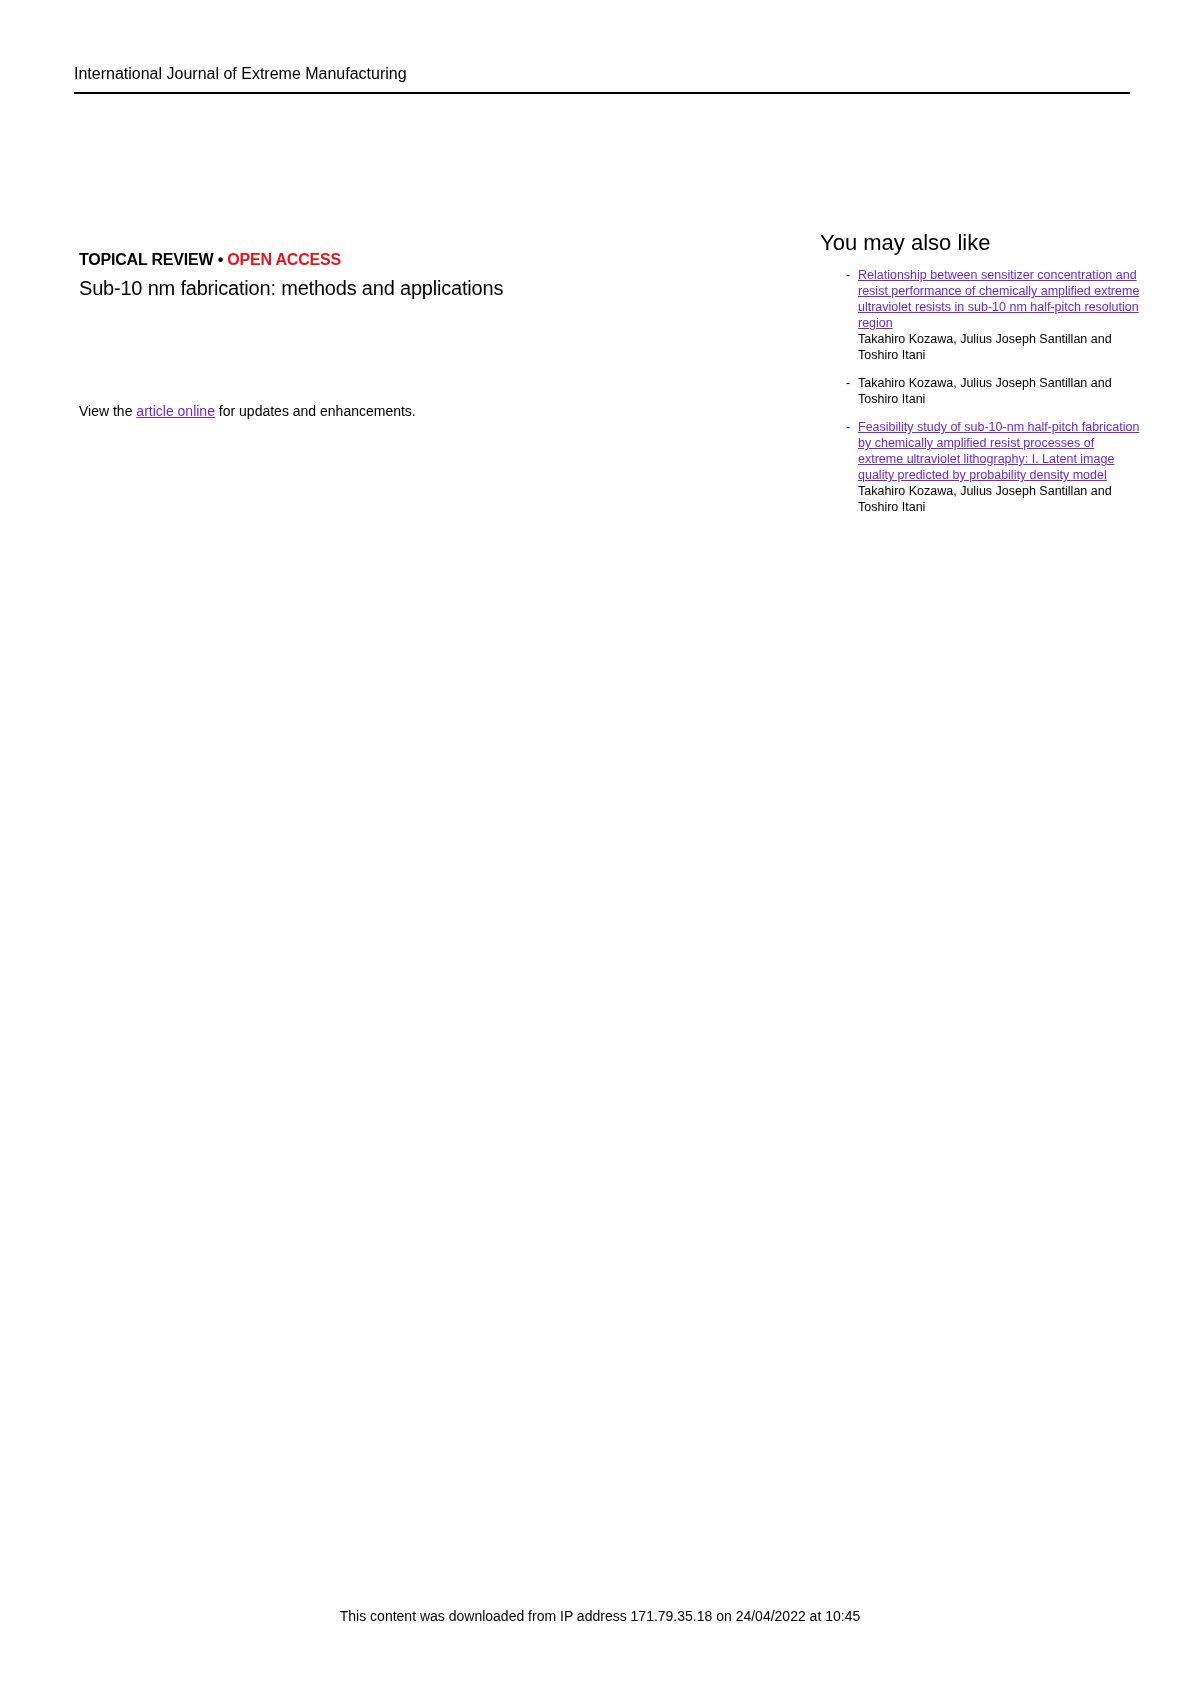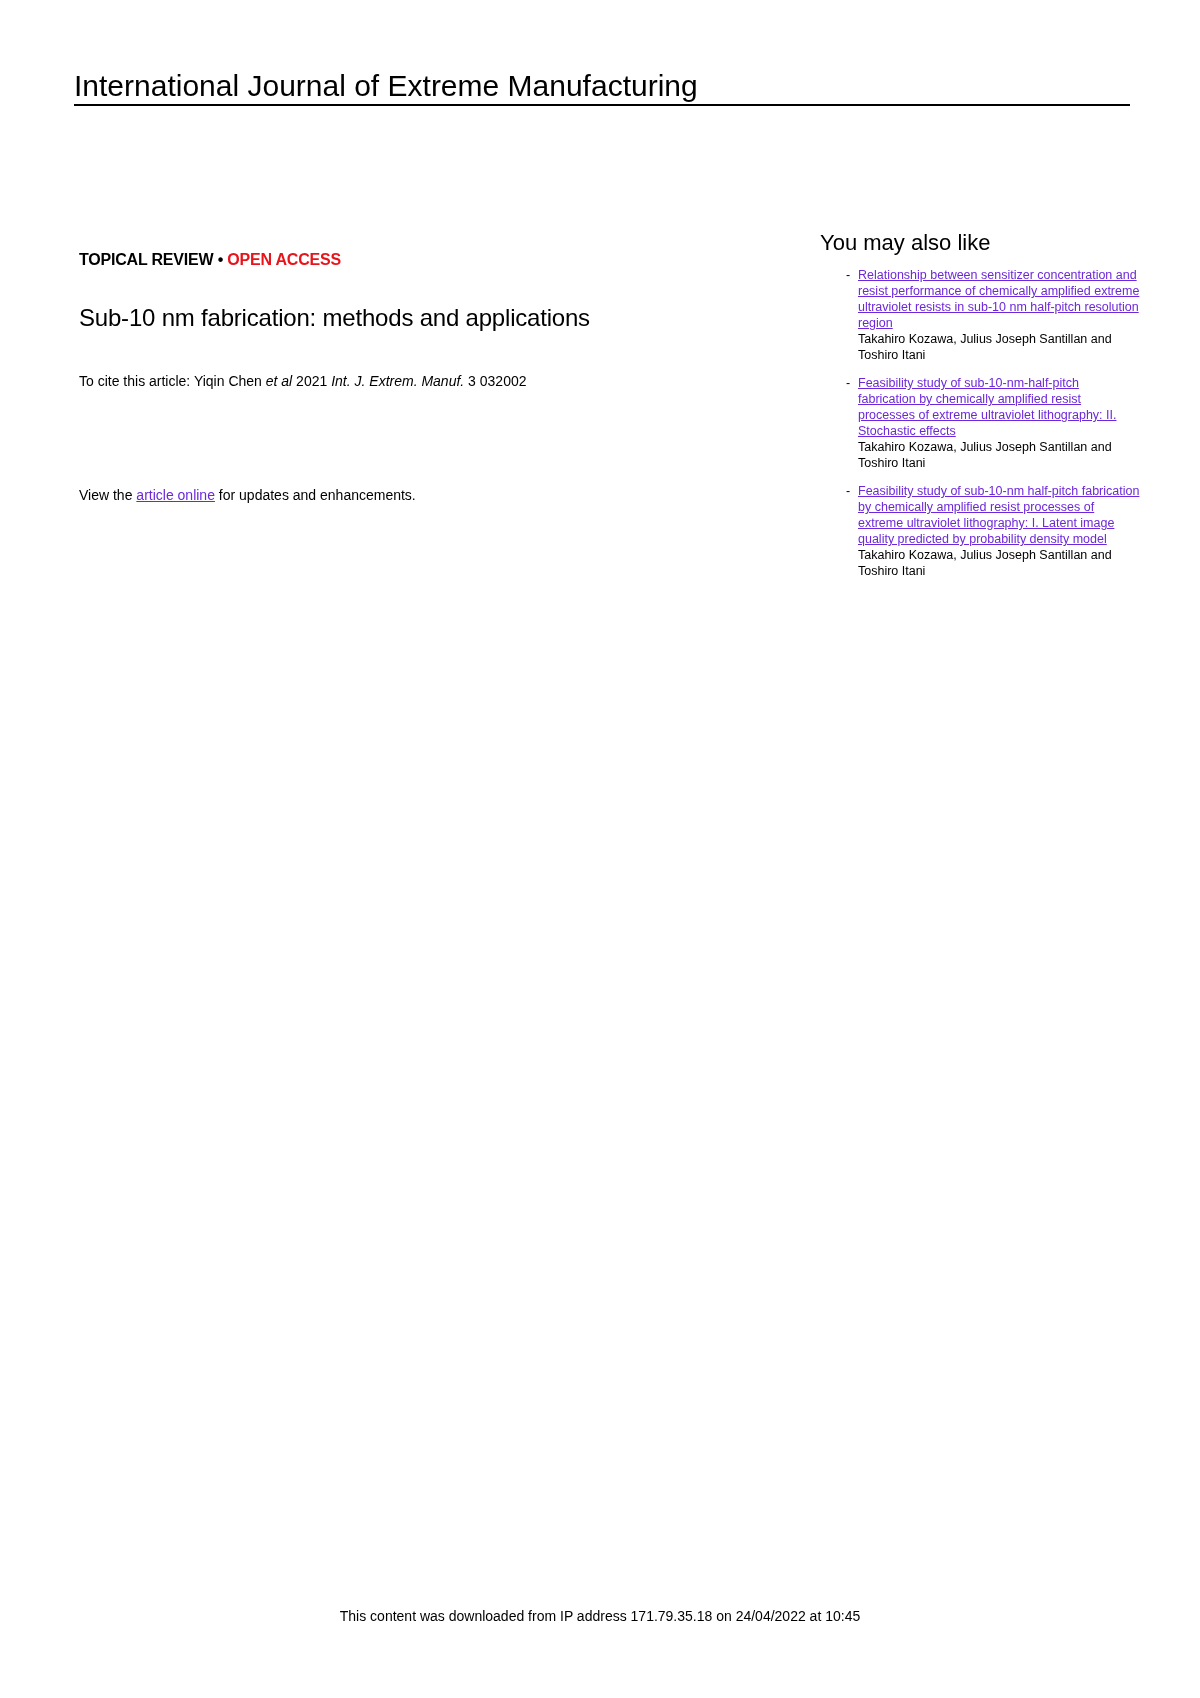--- a/index.html
+++ b/index.html
@@ -1,28 +1,28 @@
 <!DOCTYPE html>
 <html><head>
   <meta charset="utf-8">
   <style>
     html, body { margin: 0; padding: 0; background: #ffffff; }
     body {
       width: 1200px; height: 1698px; position: relative; overflow: hidden;
       font-family: "Liberation Sans", sans-serif; color: #000;
     }
     .journal-header {
-      position: absolute; left: 74px; top: 72px; width: 1056px;
-      font-size: 30px; line-height: 28px; padding-bottom: 4px;
+      position: absolute; left: 74px; top: 60px; width: 1056px;
+      font-size: 16px; line-height: 28px; padding-bottom: 4px;
       border-bottom: 2.5px solid #000;
     }
     .main-col { position: absolute; left: 79px; top: 226px; width: 720px; }
     .tagline { font-size: 16px; font-weight: bold; line-height: 20px; letter-spacing: -0.2px; margin-top: 24px; }
     .tagline .oa { color: #e8141c; }
-    .article-title { font-size: 24px; line-height: 36px; margin-top: 30px; letter-spacing: -0.2px; }
+    .article-title { font-size: 20px; line-height: 36px; letter-spacing: -0.2px; }
     .cite { font-size: 14px; line-height: 18px; margin-top: 36px; }
     .cite i { font-style: italic; }
     .view-online { font-size: 14px; line-height: 18px; margin-top: 96px; }
     a.link { color: #6d28d9; text-decoration: underline; }
     .side-col { position: absolute; left: 820px; top: 229px; width: 320px; }
     .side-title { font-size: 22px; line-height: 28px; }
     .related-list { list-style: none; margin: 10px 0 0 0; padding: 0; }
     .related-item { position: relative; padding-left: 38px; margin-bottom: 12px; font-size: 12.5px; line-height: 16px; }
     .related-item .dash { position: absolute; left: 26px; top: 0; }
     .related-item .authors { display: block; }
@@ -36,39 +36,35 @@
 
 <div class="journal-header">
   <span>International Journal of Extreme Manufacturing</span>
 </div>
 
 <div class="main-col">
   <div class="tagline">
     <span>TOPICAL REVIEW</span><span> • </span><span class="oa">OPEN ACCESS</span>
   </div>
   <div class="article-title">Sub-10 nm fabrication: methods and applications</div>
-  <div class="cite">
-    <span>To cite this article: Yiqin Chen </span><i>et al</i><span> 2021 </span><i>Int. J. Extrem. Manuf.</i><span> 3 032002</span>
-  </div>
   <div class="view-online">
     <span>View the </span><a class="link">article online</a><span> for updates and enhancements.</span>
   </div>
 </div>
 
 <div class="side-col">
   <div class="side-title">You may also like</div>
   <ul class="related-list">
     <li class="related-item">
       <span class="dash">-</span>
       <a class="link">Relationship between sensitizer concentration and resist performance of chemically amplified extreme ultraviolet resists in sub-10 nm half-pitch resolution region</a>
       <span class="authors">Takahiro Kozawa, Julius Joseph Santillan and Toshiro Itani</span>
     </li>
     <li class="related-item">
       <span class="dash">-</span>
-      <a class="link">Feasibility study of sub-10-nm-half-pitch fabrication by chemically amplified resist processes of extreme ultraviolet lithography: II. Stochastic effects</a>
       <span class="authors">Takahiro Kozawa, Julius Joseph Santillan and Toshiro Itani</span>
     </li>
     <li class="related-item">
       <span class="dash">-</span>
       <a class="link">Feasibility study of sub-10-nm half-pitch fabrication by chemically amplified resist processes of extreme ultraviolet lithography: I. Latent image quality predicted by probability density model</a>
       <span class="authors">Takahiro Kozawa, Julius Joseph Santillan and Toshiro Itani</span>
     </li>
   </ul>
 </div>
 

